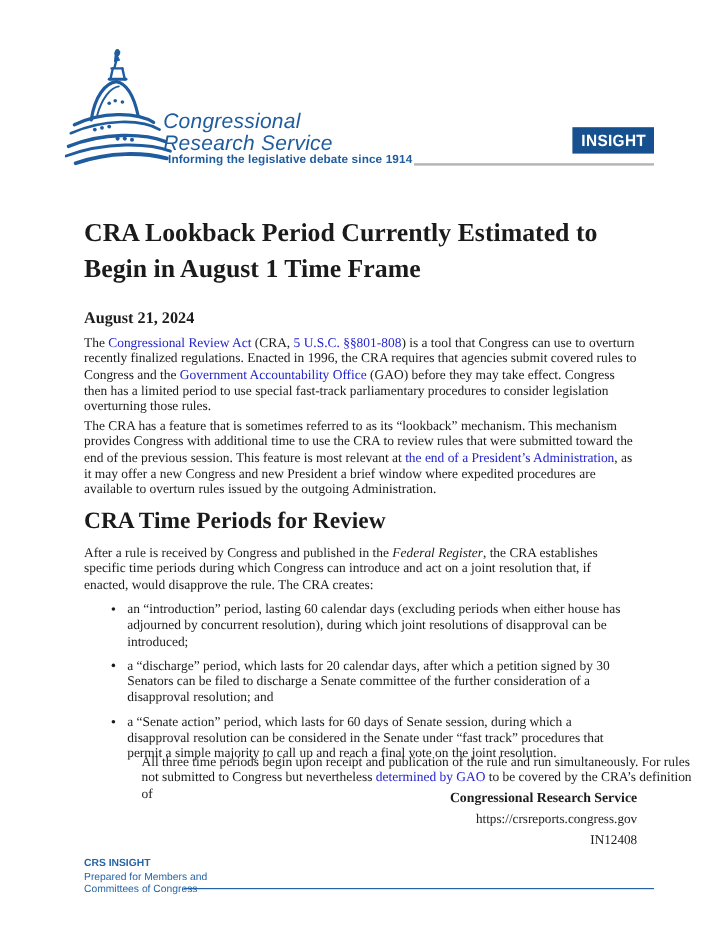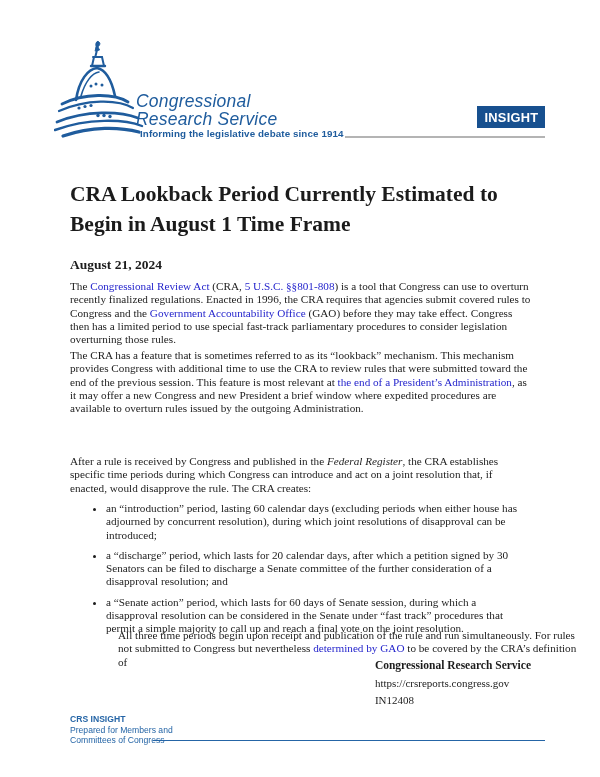--- a/index.html
+++ b/index.html
@@ -44,21 +44,21 @@
     color:#1b1b1b;margin:0;
   }
   .bullets{
     position:absolute;left:70px;top:502px;width:420px;margin:0;padding:0 0 0 36px;
     font-size:11.2px;line-height:13.3px;
   }
   .bullets li{margin-bottom:7px;}
   .lnk{color:#2424cc;cursor:pointer;}
   .ital{font-style:italic;}
   
-  .footer-right{position:absolute;right:69px;top:657px;line-height:17.5px;}
+  .footer-right{position:absolute;right:69px;top:657px;text-align:right;line-height:17.5px;}
   .footer-right .org{font-weight:bold;font-size:11.5px;}
   .footer-right .url,.footer-right .docid{font-size:11px;}
   .footer-left{
     position:absolute;left:70px;top:714px;color:#2565a6;
     font-family:"Liberation Sans", sans-serif;font-size:8.6px;line-height:10.6px;
   }
   .footer-left .fl-title{font-weight:bold;}
   .footer-rule{position:absolute;left:153px;top:740px;width:392px;height:1px;background:#2565a6;}
 </style>
 </head>
@@ -109,20 +109,21 @@
   <div class="badge">
     <span>INSIGHT</span>
   </div>
 
   <h1 class="title">CRA Lookback Period Currently Estimated to Begin in August 1 Time Frame</h1>
   <div class="date">August 21, 2024</div>
 
   <p class="para p1"><span>The </span><span class="lnk">Congressional Review Act</span><span> (CRA, </span><span class="lnk">5 U.S.C. §§801-808</span><span>) is a tool that Congress can use to overturn recently finalized regulations. Enacted in 1996, the CRA requires that agencies submit covered rules to Congress and the </span><span class="lnk">Government Accountability Office</span><span> (GAO) before they may take effect. Congress then has a limited period to use special fast-track parliamentary procedures to consider legislation overturning those rules.</span></p>
   <p class="para p2"><span>The CRA has a feature that is sometimes referred to as its “lookback” mechanism. This mechanism provides Congress with additional time to use the CRA to review rules that were submitted toward the end of the previous session. This feature is most relevant at </span><span class="lnk">the end of a President’s Administration</span><span>, as it may offer a new Congress and new President a brief window where expedited procedures are available to overturn rules issued by the outgoing Administration.</span></p>
 
+  <h2 class="h2">CRA Time Periods for Review</h2>
 
   <p class="para p3"><span>After a rule is received by Congress and published in the </span><span class="ital">Federal Register</span><span>, the CRA establishes specific time periods during which Congress can introduce and act on a joint resolution that, if enacted, would disapprove the rule. The CRA creates:</span></p>
 
   <ul class="bullets">
     <li>an “introduction” period, lasting 60 calendar days (excluding periods when either house has adjourned by concurrent resolution), during which joint resolutions of disapproval can be introduced;</li>
     <li>a “discharge” period, which lasts for 20 calendar days, after which a petition signed by 30 Senators can be filed to discharge a Senate committee of the further consideration of a disapproval resolution; and</li>
     <li>a “Senate action” period, which lasts for 60 days of Senate session, during which a disapproval resolution can be considered in the Senate under “fast track” procedures that permit a simple majority to call up and reach a final vote on the joint resolution.</li>
   </ul>
 
   <p class="para p4"><span>All three time periods begin upon receipt and publication of the rule and run simultaneously. For rules not submitted to Congress but nevertheless </span><span class="lnk">determined by GAO</span><span> to be covered by the CRA’s definition of</span></p>

